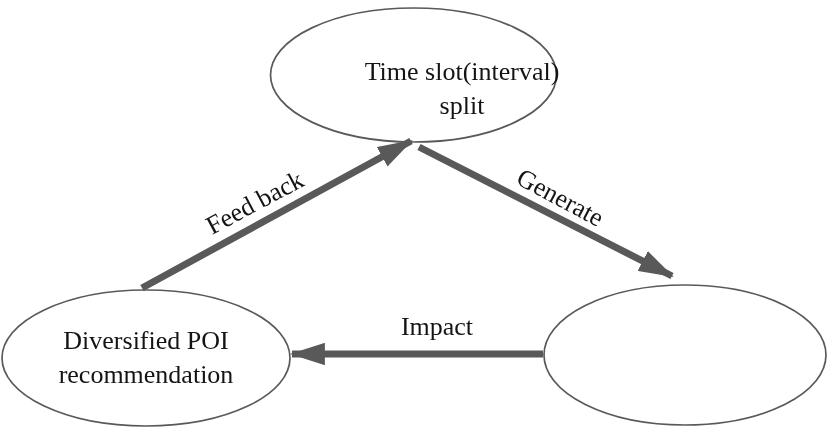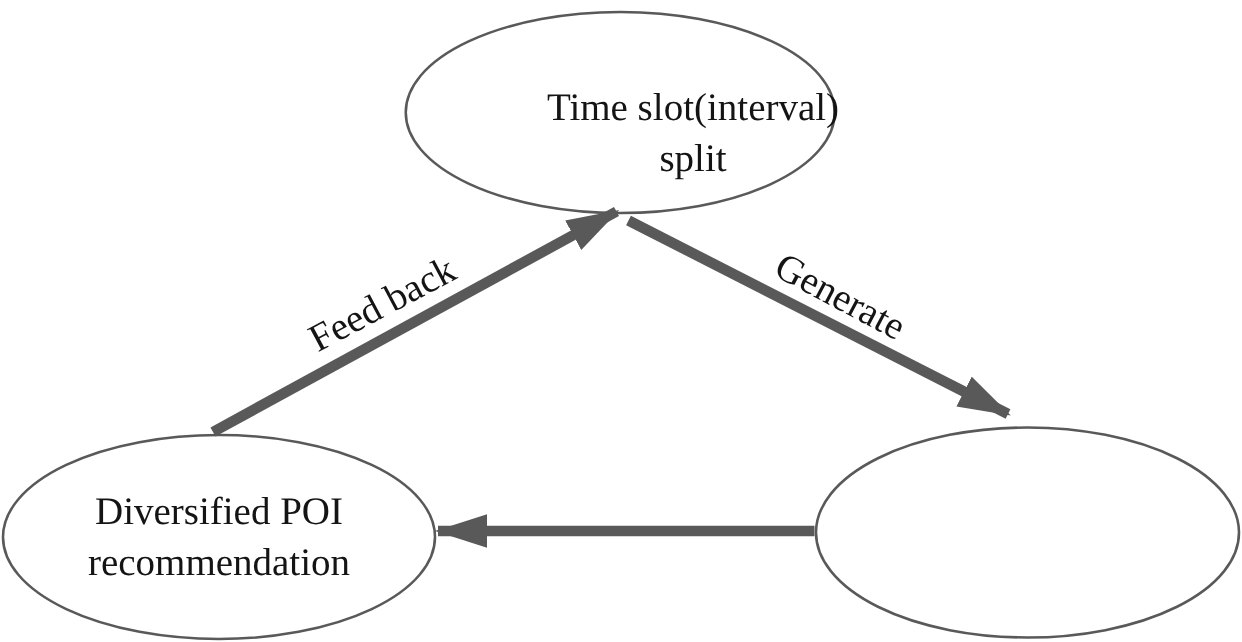--- a/index.html
+++ b/index.html
@@ -77,14 +77,15 @@
 split</div>
 
   <div class="label node-label bleft">Diversified POI
 recommendation</div>
 
 
   <div class="label edge-label feedback">Feed back</div>
 
   <div class="label edge-label generate">Generate</div>
 
+  <div class="label edge-label impact">Impact</div>
 
 </div>
 
 </body></html>

